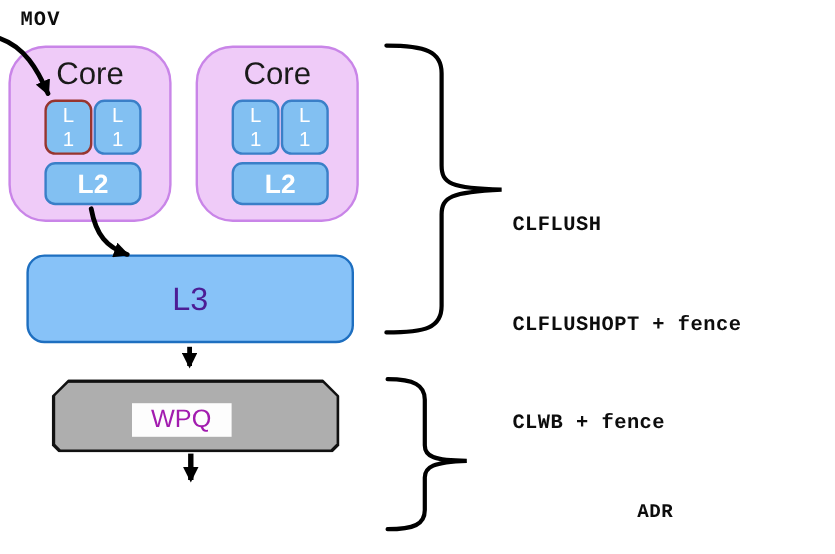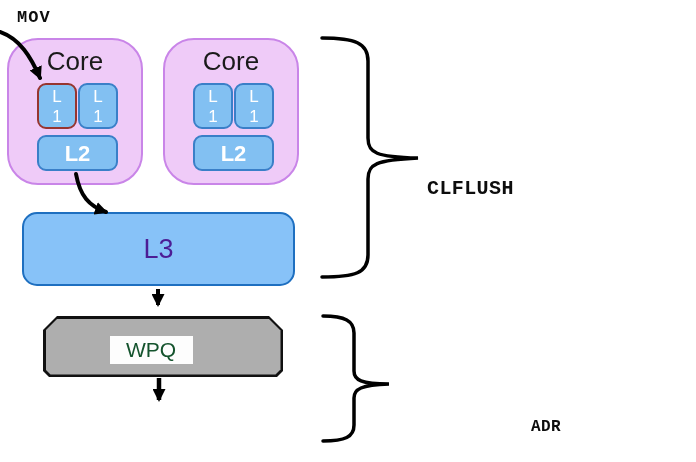--- a/index.html
+++ b/index.html
@@ -10,21 +10,21 @@
   .stage *{box-sizing:border-box;}
 
   
   .mono{
     font-family:"Liberation Mono",monospace;font-weight:bold;color:#0d0d0d;
   }
   .mov{
     position:absolute;left:17px;top:8px;font-size:17px;letter-spacing:1px;
   }
   .ann1{
-    position:absolute;left:427px;top:120px;font-size:20px;
+    position:absolute;left:427px;top:120px;font-size:17px;
     line-height:27.5px;letter-spacing:0.4px;white-space:pre;font-family:Liberation Mono, monospace;
   }
   .ann2{
     position:absolute;left:415px;top:357px;width:262px;font-size:16px;
     line-height:28px;letter-spacing:0.4px;text-align:center;white-space:pre;
   }
 
   
   .core{
     position:absolute;top:38px;width:136px;height:147px;
@@ -69,21 +69,21 @@
   }
   .wpq-inner{
     position:absolute;left:2.5px;top:2.5px;right:2.5px;bottom:2.5px;
     background:#aeaeae;
     clip-path:polygon(12px 0,calc(100% - 12px) 0,100% 12px,
       100% calc(100% - 5px),calc(100% - 5px) 100%,5px 100%,
       0 calc(100% - 5px),0 12px);
   }
   .wpq-label{
     position:absolute;left:64px;top:17px;width:83px;height:28px;
-    background:#fdfdfd;color:#14532d;font-size:21px;text-align:center;
+    background:#fdfdfd;color:#a21caf;font-size:21px;text-align:center;
     line-height:28px;
   }
 
   
   .nvdimm{
     position:absolute;left:77px;top:411px;width:143px;height:45px;
     background:#8d8d8d;border:1px solid #767676;color:#111111;
     font-size:26px;text-align:center;line-height:43px;
   }
 
@@ -130,20 +130,22 @@
 
   <div class="wpq-outer">
     <div class="wpq-inner">
       <div class="wpq-label">WPQ</div>
     </div>
   </div>
 
 
   <div class="mono ann1">
     <div>CLFLUSH</div>
+    <div>CLFLUSHOPT + fence</div>
+    <div>CLWB + fence</div>
   </div>
 
   <div class="mono ann2">
     <div>ADR</div>
     
     
   </div>
 
   <svg class="overlay" viewBox="0 0 696 462" xmlns="http://www.w3.org/2000/svg">
     <defs>

